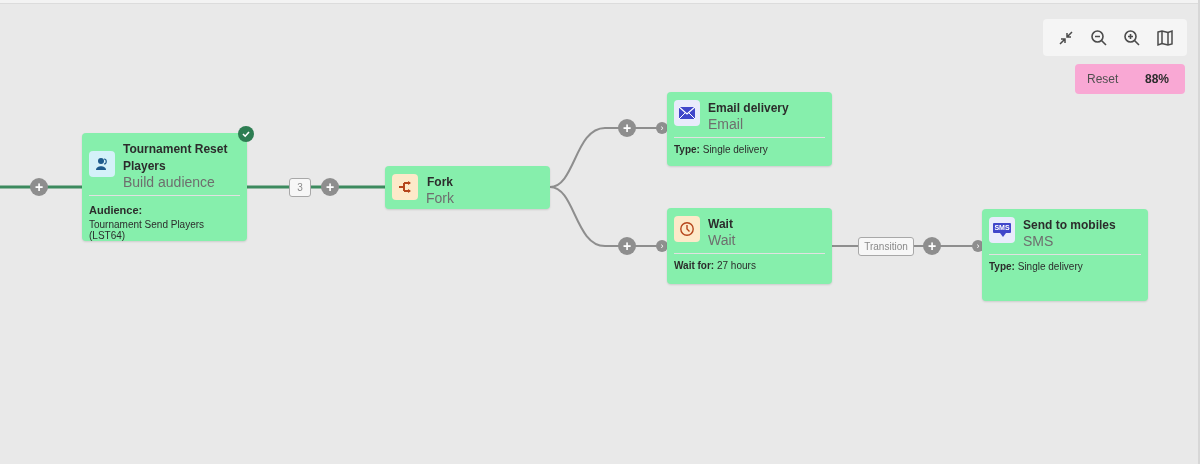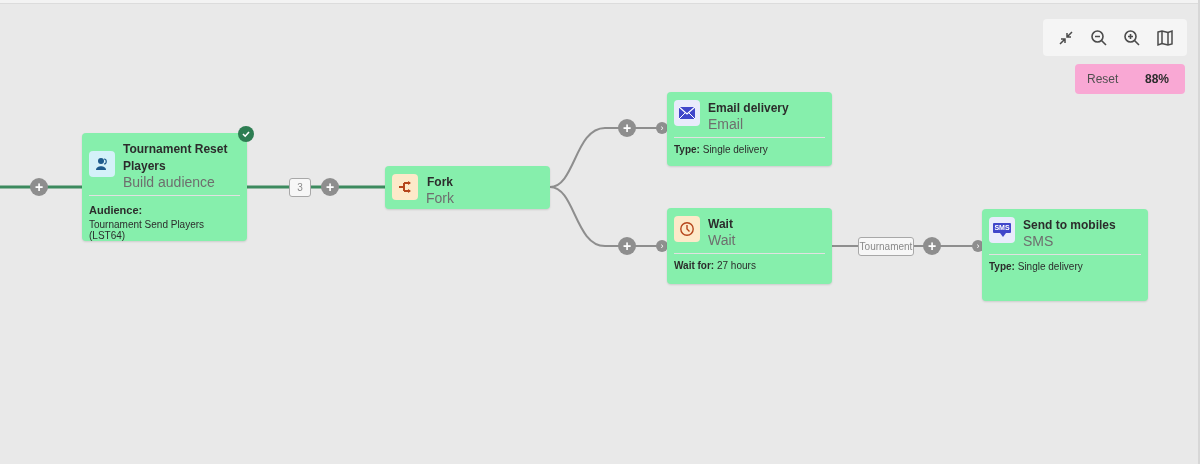--- a/index.html
+++ b/index.html
@@ -75,21 +75,21 @@
 
 <div class="tag" style="left:289px;top:178px;width:20px;height:17px;line-height:17px;">3</div>
 <div class="plus" style="left:321px;top:178px;">+</div>
 
 <div class="plus" style="left:618px;top:119px;">+</div>
 <div class="chev" style="left:656px;top:122px;">›</div>
 
 <div class="plus" style="left:618px;top:237px;">+</div>
 <div class="chev" style="left:656px;top:240px;">›</div>
 
-<div class="tag" style="left:858px;top:237px;width:54px;height:17px;line-height:17px;">Tournament</div>
+<div class="tag" style="left:858px;top:237px;width:54px;height:17px;line-height:17px;">Transition</div>
 <div class="plus" style="left:923px;top:237px;">+</div>
 <div class="chev" style="left:972px;top:240px;">›</div>
 
 <div class="node" style="left:82px;top:133px;width:165px;height:108px;">
   <div class="node-head">
     <div class="node-icon" style="background:#d4f1f9;margin-top:10px;">
       <svg width="16" height="16" viewBox="0 0 16 16">
           <circle cx="7" cy="5" r="3" fill="#1e5b8c"></circle>
           <path d="M2 14 C2 9,12 9,12 14 Z" fill="#1e5b8c"></path>
           <path d="M10 3 C13 3,13 8,10 8" fill="none" stroke="#1e5b8c" stroke-width="1.2"></path>

